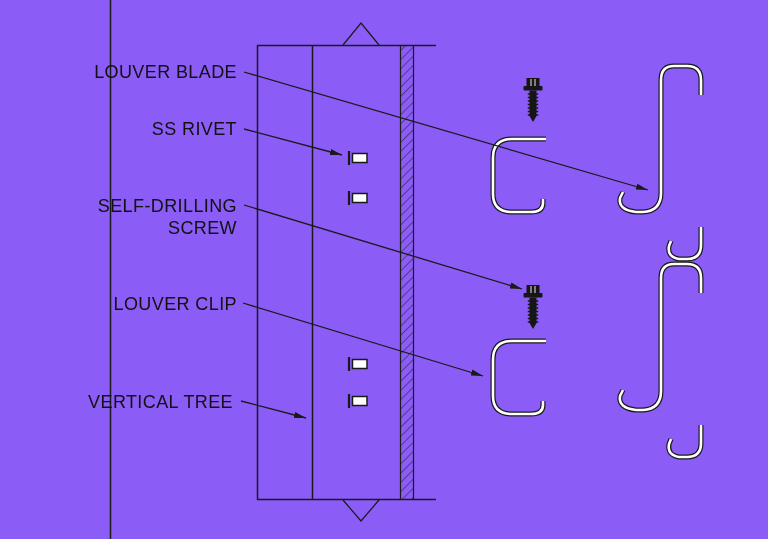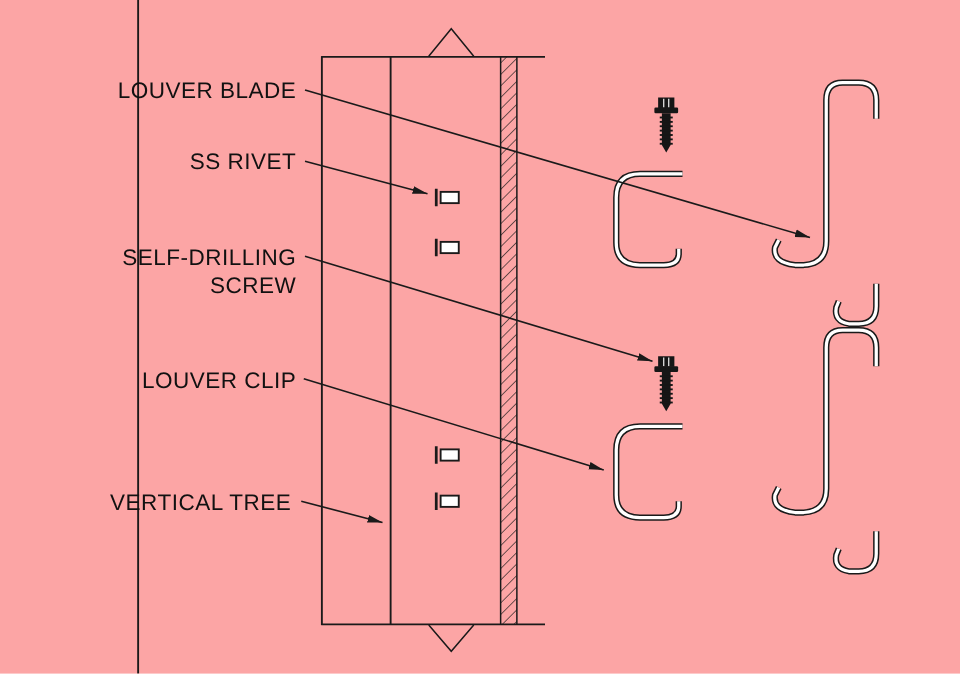--- a/index.html
+++ b/index.html
@@ -4,21 +4,21 @@
 <style>
   html, body {
     margin: 0;
     padding: 0;
     background: #ffffff;
   }
   .stage {
     position: relative;
     width: 768px;
     height: 539px;
-    background: #fca5a5;
+    background: #8b5cf6;
     overflow: hidden;
   }
   svg { display: block; }
   .ln     { stroke: #1a1a1a; stroke-width: 1.5; fill: none; }
   .thin   { stroke: #1a1a1a; stroke-width: 1.2; fill: none; }
   .leader { stroke: #1a1a1a; stroke-width: 1.3; fill: none; }
   .lbl {
     font-family: "Liberation Sans", sans-serif;
     font-size: 18px;
     letter-spacing: 0.4px;

